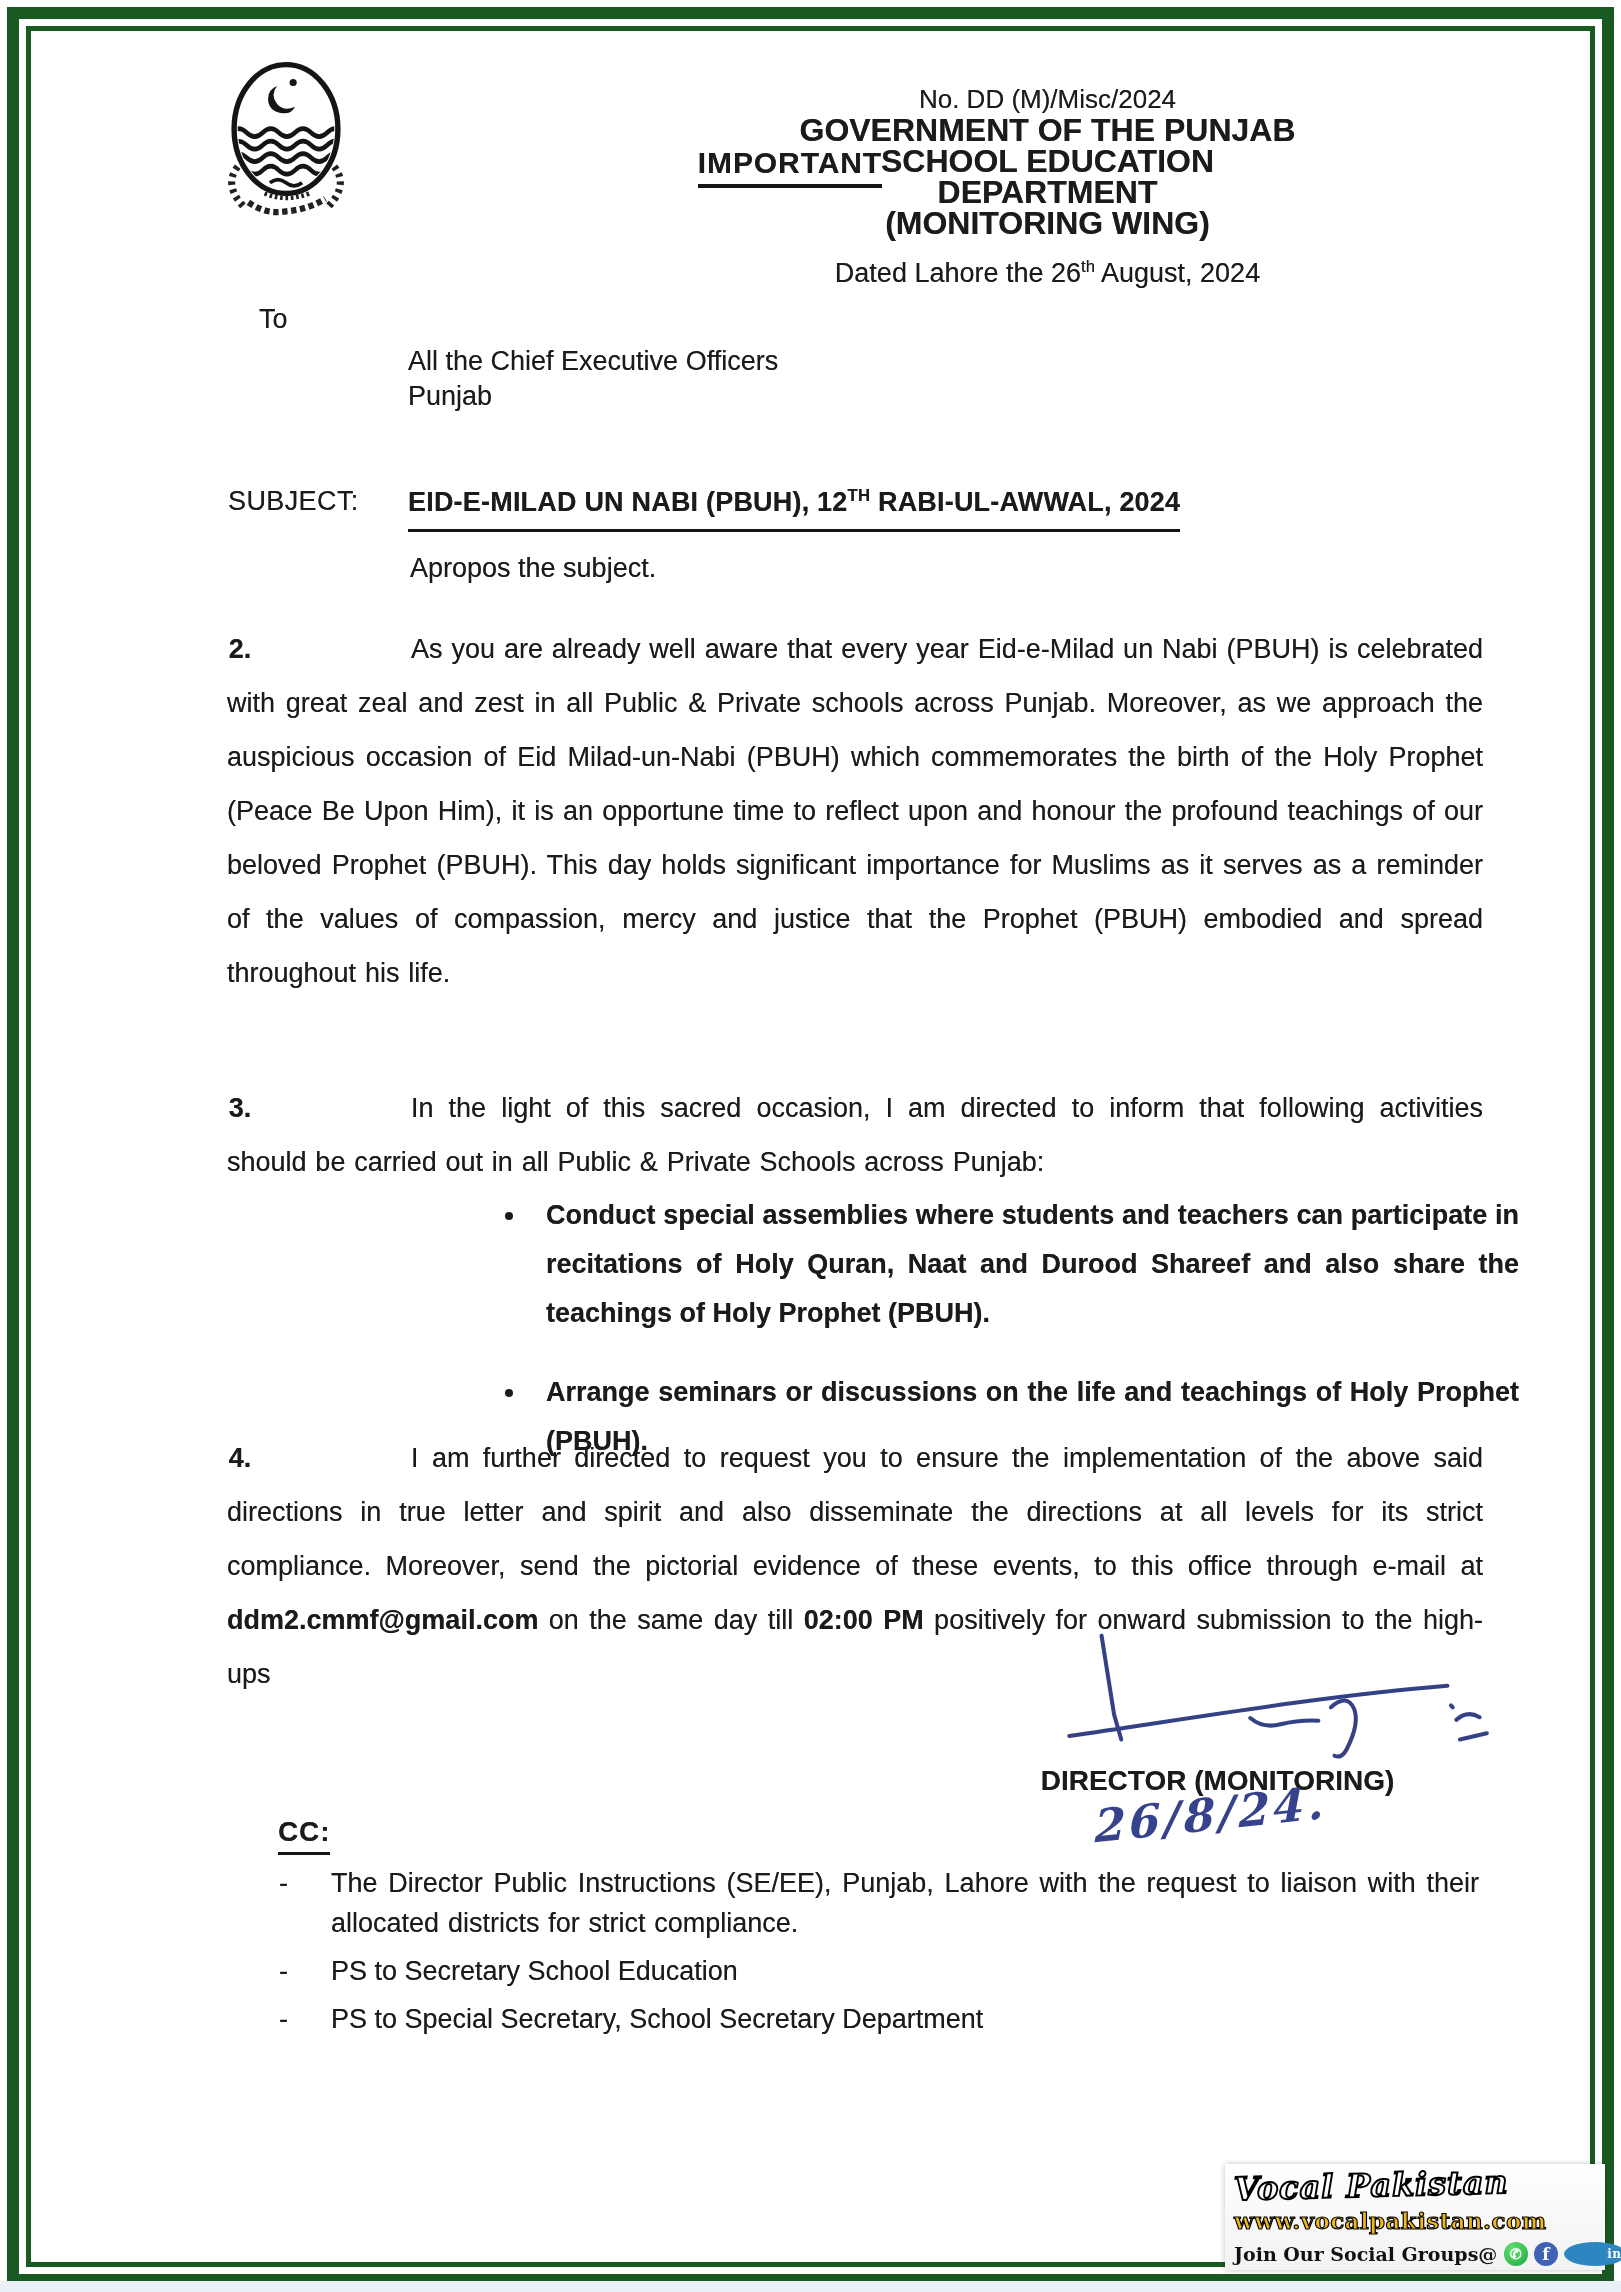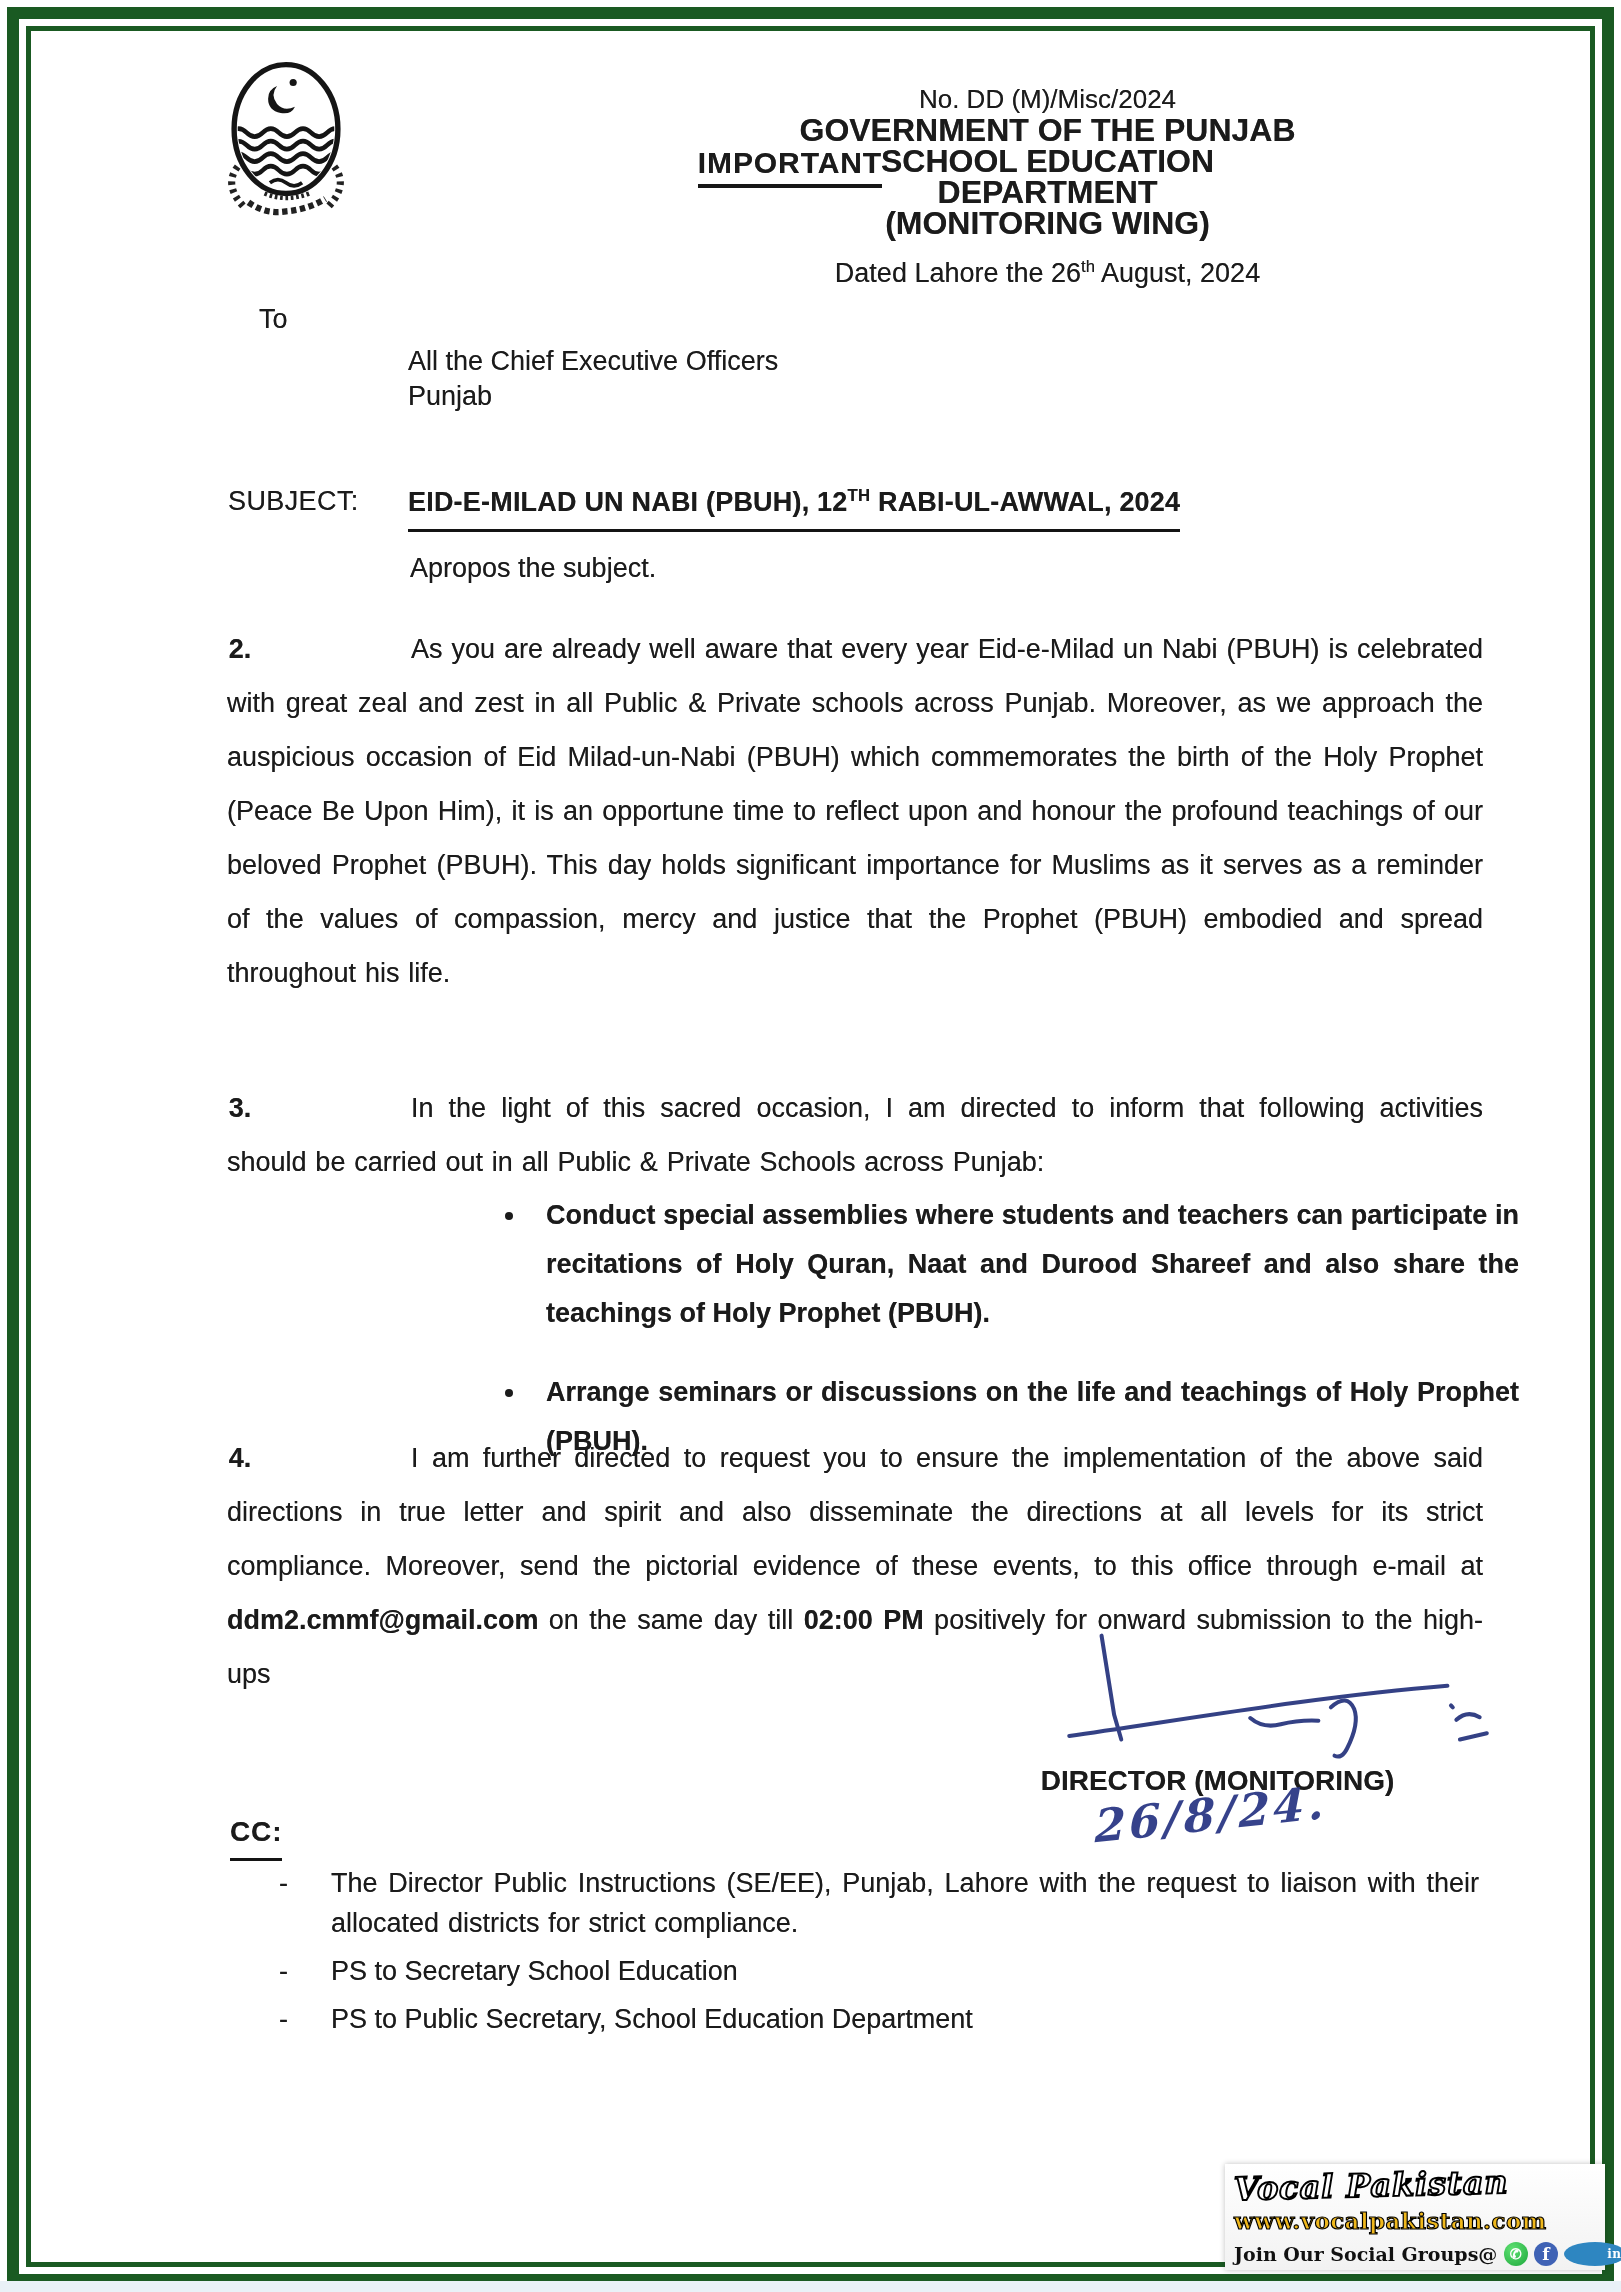--- a/index.html
+++ b/index.html
@@ -63,21 +63,21 @@
 
   .sig-svg{position:absolute;left:1046px;top:1632px;}
   .sig-name{position:absolute;left:976px;top:1731px;width:484px;text-align:center;font-size:28px;font-weight:bold;}
   .sig-title{position:absolute;left:958px;top:1765px;width:519px;text-align:center;font-size:28px;font-weight:bold;}
   .hand-date{
     position:absolute;left:1094px;top:1788px;font-family:"DejaVu Serif",serif;font-style:italic;
     font-size:45px;color:var(--ink);transform:rotate(-6deg) skewX(-6deg);letter-spacing:3.6px;font-weight:bold;opacity:.92;
   }
 
   .cc-label{position:absolute;left:230px;top:1816px;font-size:28px;font-weight:bold;}
-  .cc-label span{display:inline-block;border-bottom:3.6px solid #141414;padding-bottom:10px;letter-spacing:0.9px;}
+  .cc-label span{display:inline-block;border-bottom:3.6px solid #141414;padding-bottom:4px;letter-spacing:0.9px;margin-left:48px;}
   .cc-list{position:absolute;left:279px;top:1863px;width:1200px;font-size:27px;line-height:40px;}
   .ccrow{display:flex;margin-bottom:8px;}
   .ccdash{width:52px;flex:0 0 52px;}
   .cctext{flex:1;}
   .cctext.just{text-align:justify;word-spacing:1.3px;}
 
   .footer{
     position:absolute;left:1225px;top:2164px;width:380px;height:106px;display:flex;z-index:5;
     background:linear-gradient(#ffffff,#f2f2f2);box-shadow:0 0 5.4px rgba(0,0,0,.25);
   }
@@ -202,21 +202,21 @@
     <div class="ccrow">
       <span class="ccdash">-</span>
       <span class="cctext just">The Director Public Instructions (SE/EE), Punjab, Lahore with the request to liaison with their allocated districts for strict compliance.</span>
     </div>
     <div class="ccrow">
       <span class="ccdash">-</span>
       <span class="cctext">PS to Secretary School Education</span>
     </div>
     <div class="ccrow">
       <span class="ccdash">-</span>
-      <span class="cctext">PS to Public Secretary, School Education Department</span>
+      <span class="cctext">PS to Special Secretary, School Secretary Department</span>
     </div>
   </div>
 
   <div class="footer">
     <div class="footer-left">
       <div class="brand">Vocal Pakistan</div>
       <div class="url">www.vocalpakistan.com</div>
       <div class="social">
         <span>Join Our Social Groups@</span>
         <span class="icon wa">✆</span>

